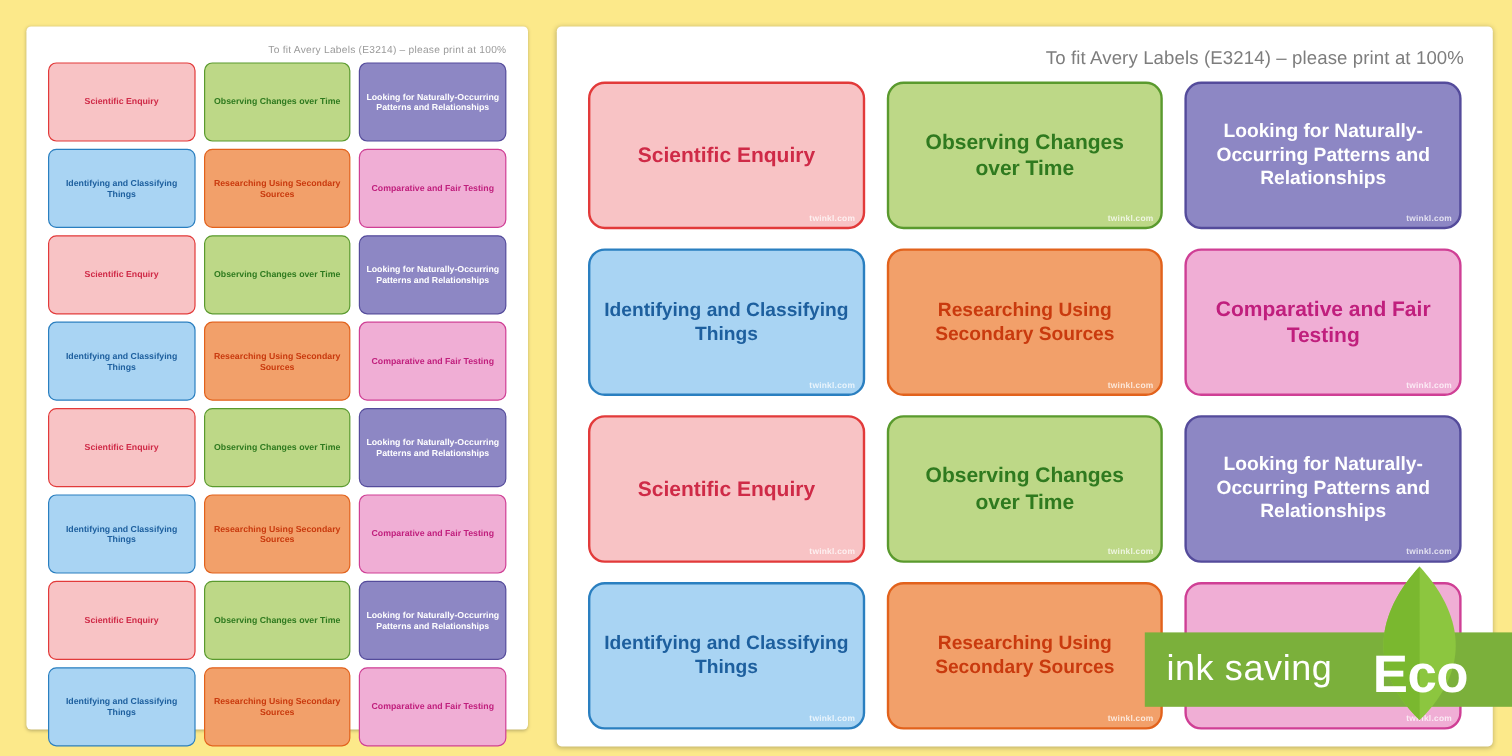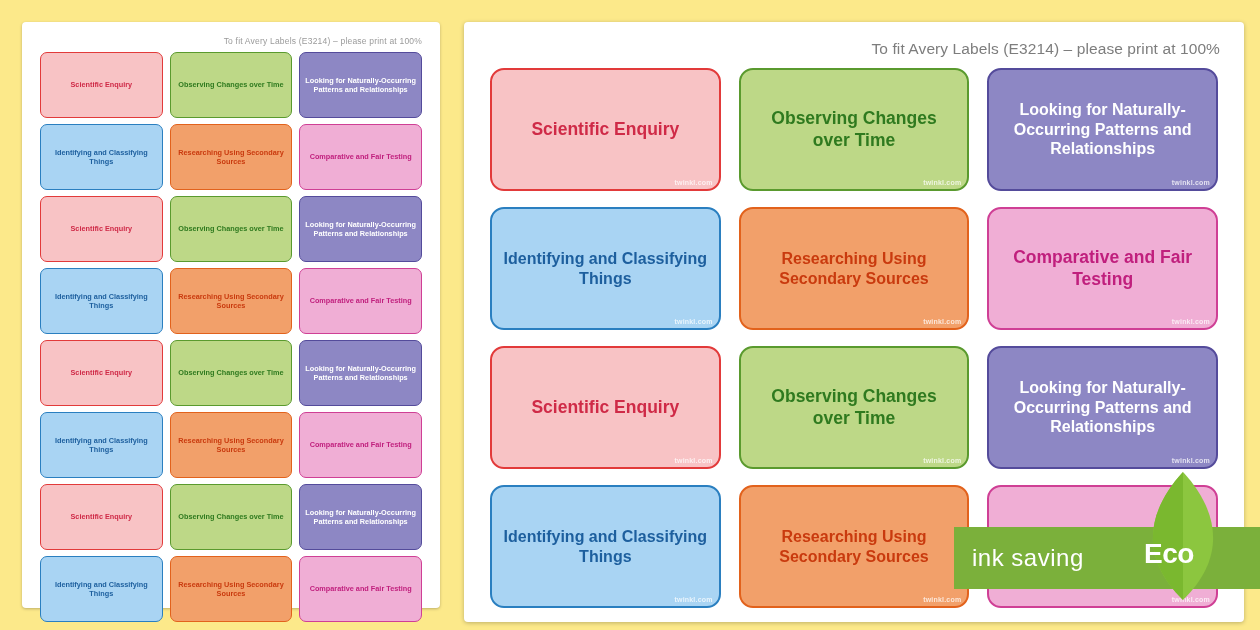--- a/index.html
+++ b/index.html
@@ -128,37 +128,37 @@
     width: 306px;
     height: 62px;
     background: #7bb03b;
     display: flex;
     align-items: center;
     box-sizing: border-box;
     padding-left: 18px;
   }
   .eco-text {
     color: #ffffff;
-    font-size: 24px;
+    font-size: 30px;
     letter-spacing: 0.5px;
   }
   .eco-leaf-wrap {
     position: absolute;
     left: 1108px;
     top: 470px;
     width: 150px;
     height: 132px;
     pointer-events: none;
   }
   .eco-word {
     position: absolute;
     left: 1144px;
     top: 538px;
     color: #ffffff;
-    font-size: 28px;
+    font-size: 44px;
     font-weight: bold;
     letter-spacing: -0.5px;
   }
 </style>
 </head>
 <body>
 
 <div class="thumb-page">
   <div class="thumb-header">To fit Avery Labels (E3214) – please print at 100%</div>
   <div class="thumb-grid">

